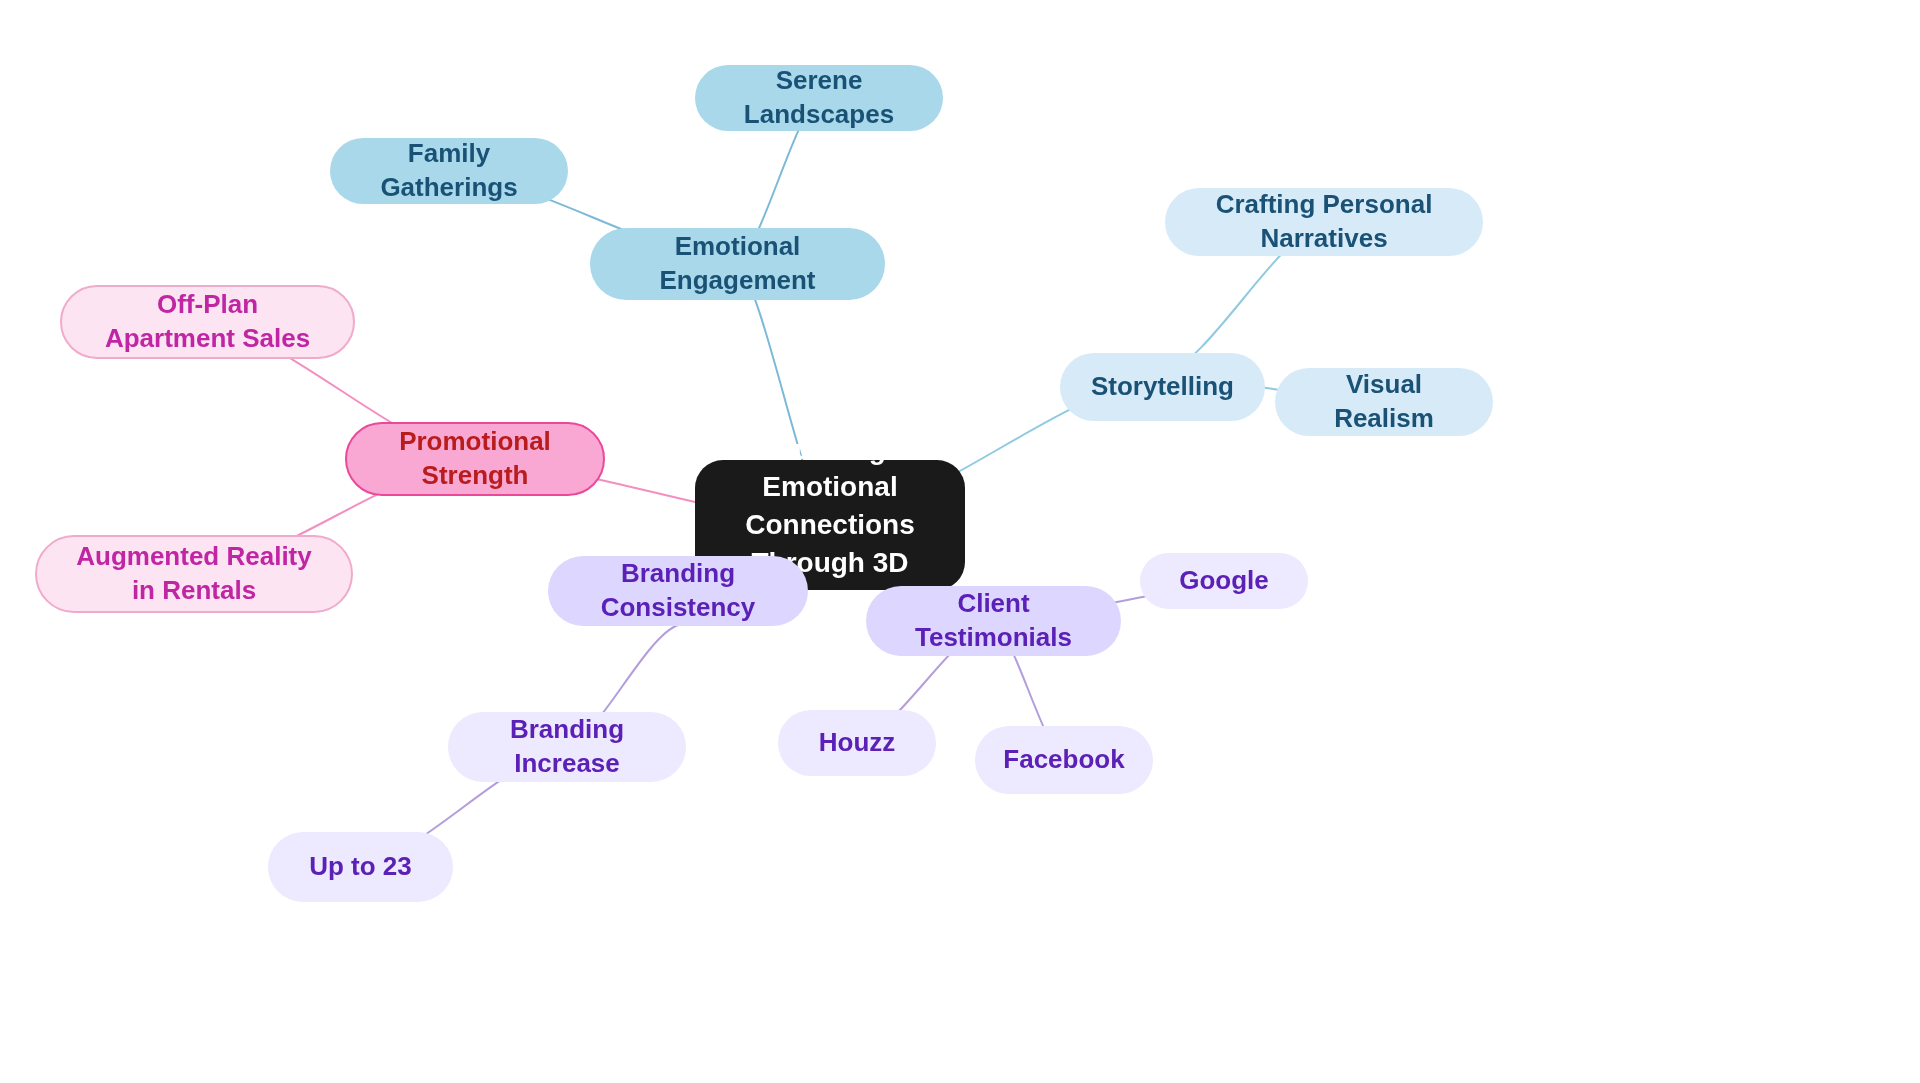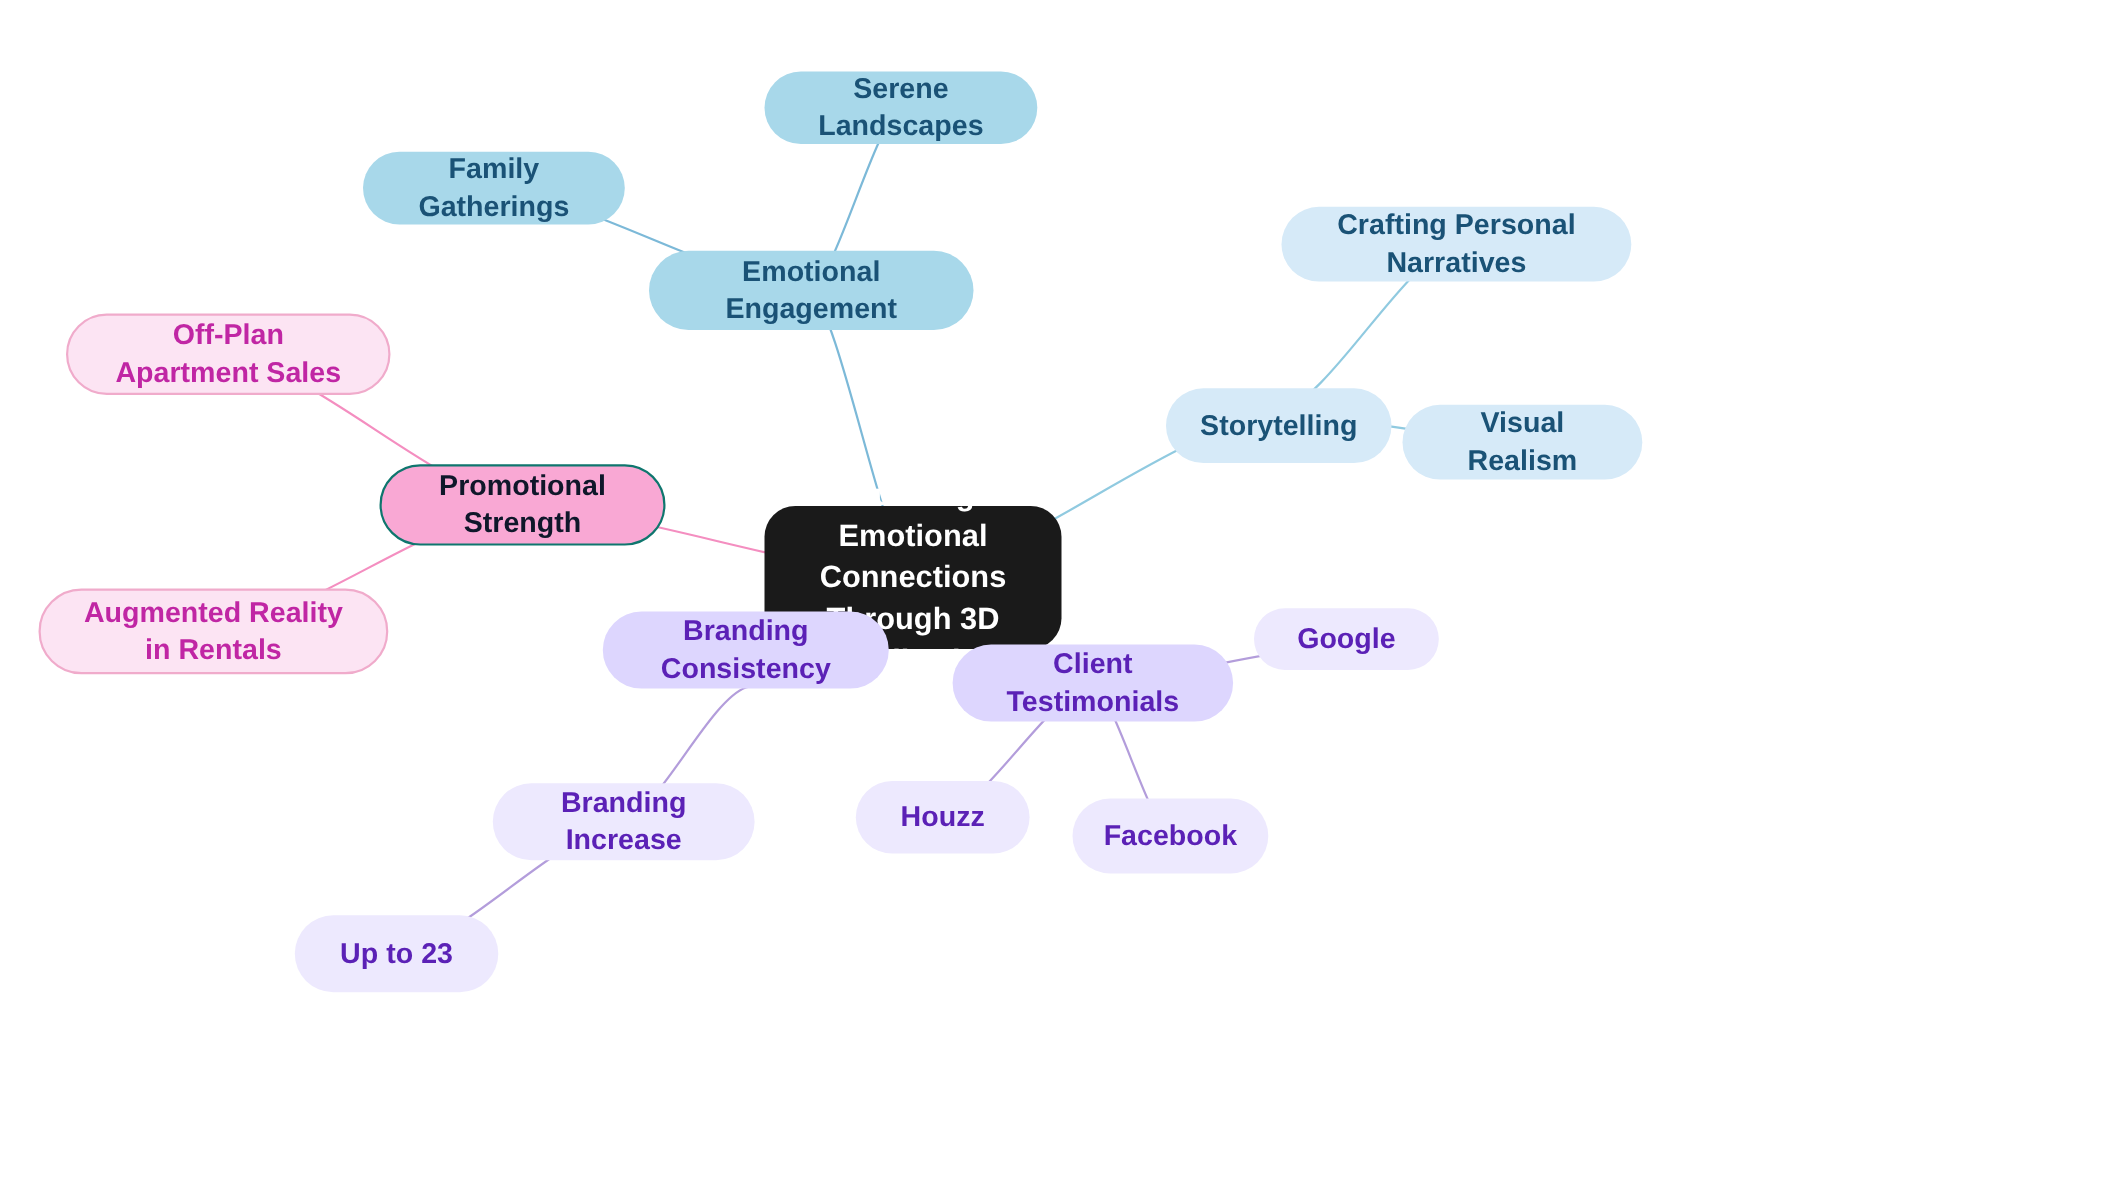--- a/index.html
+++ b/index.html
@@ -48,22 +48,22 @@
       color: #1a5276;
       border: none;
     }
     .node-blue-light {
       background: #d6eaf8;
       color: #1a5276;
       border: none;
     }
     .node-pink {
       background: #f9a8d4;
-      color: #0f172a;
-      border: 2px solid #0f766e;
+      color: #b91c1c;
+      border: 2px solid #ec4899;
     }
     .node-pink-outline {
       background: #fce4f3;
       color: #c026a4;
       border: 2px solid #f0abcb;
     }
     .node-purple {
       background: #ddd6fe;
       color: #5b21b6;
       border: none;

